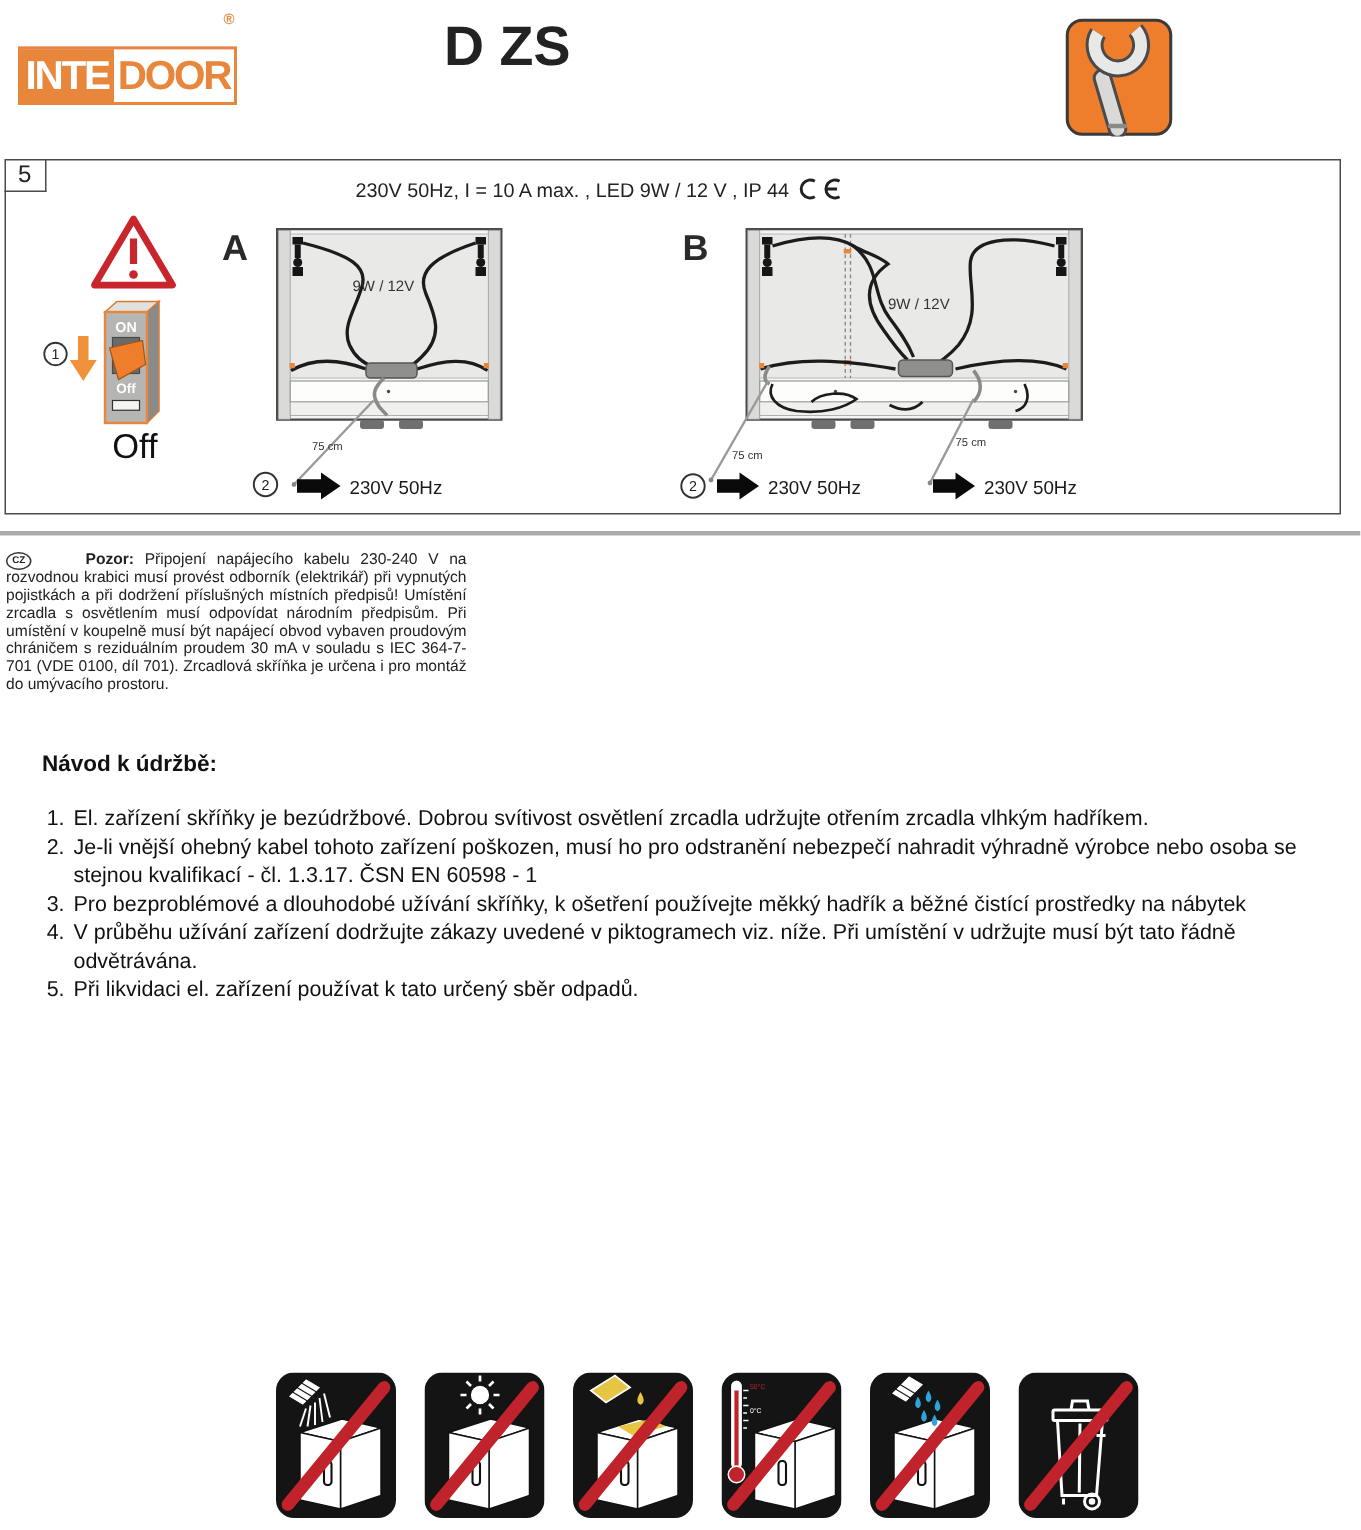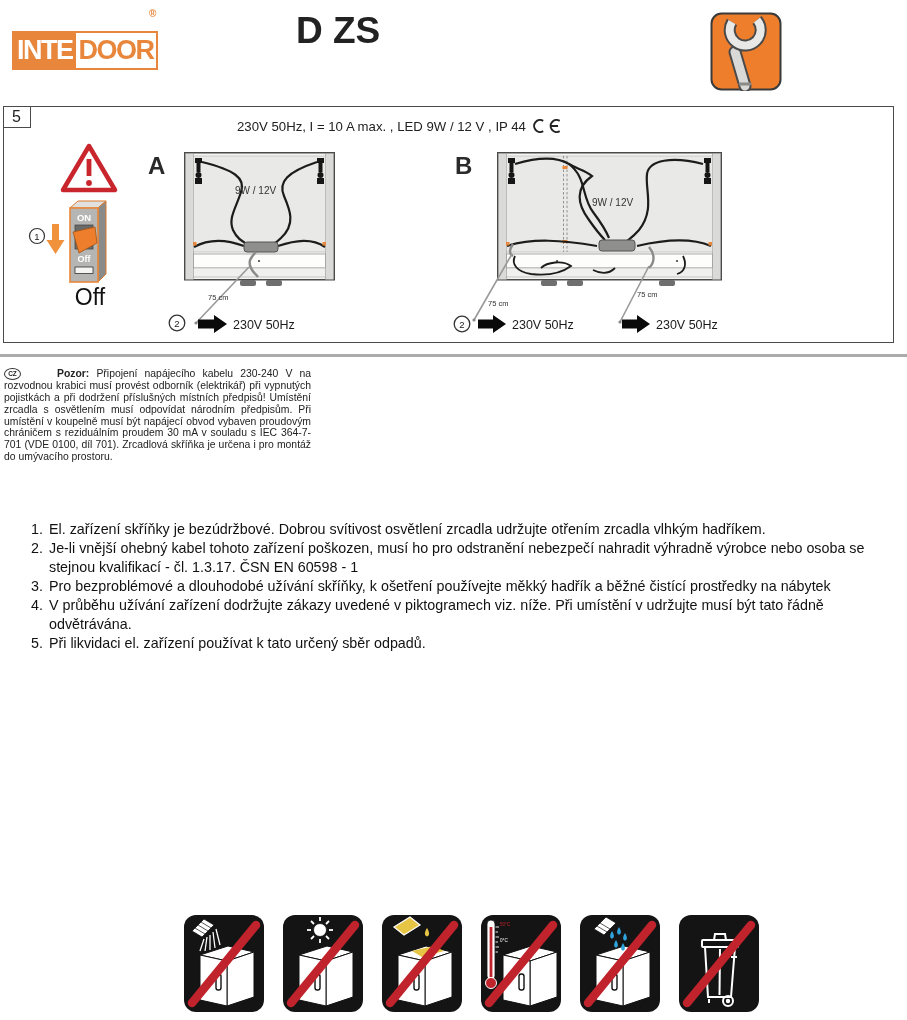--- a/index.html
+++ b/index.html
@@ -205,20 +205,21 @@
   <text x="64" y="181" font-size="12.5" fill="#1a1a1a">230V 50Hz</text>
   <path d="M 174 171.5 h 15 v -4.5 l 13 9 l -13 9 v -4.5 h -15 z" fill="#0a0a0a"></path>
   <text x="208" y="181" font-size="12.5" fill="#1a1a1a">230V 50Hz</text>
 </svg>
 
 <div class="abs divider"></div>
 
 <p class="abs warning-note"><span class="cz-badge">CZ</span><span class="warning-label">Pozor:</span> <span>Připojení napájecího kabelu 230-240 V na rozvodnou krabici musí provést odborník (elektrikář) při vypnutých pojistkách a při dodržení příslušných místních předpisů! Umístění zrcadla s osvětlením musí odpovídat národním předpisům. Při umístění v koupelně musí být napájecí obvod vybaven proudovým chráničem s reziduálním proudem 30 mA v souladu s IEC 364-7-701 (VDE 0100, díl 701). Zrcadlová skříňka je určena i pro montáž do umývacího prostoru.</span></p>
 
 <div class="abs maintenance">
+  <h2>Návod k údržbě:</h2>
   <ol>
     <li>El. zařízení skříňky je bezúdržbové. Dobrou svítivost osvětlení zrcadla udržujte otřením zrcadla vlhkým hadříkem.</li>
     <li>Je-li vnější ohebný kabel tohoto zařízení poškozen, musí ho pro odstranění nebezpečí nahradit výhradně výrobce nebo osoba se stejnou kvalifikací - čl. 1.3.17. ČSN EN 60598 - 1</li>
     <li style="white-space:nowrap;">Pro bezproblémové a dlouhodobé užívání skříňky, k ošetření používejte měkký hadřík a běžné čistící prostředky na nábytek</li>
     <li>V průběhu užívání zařízení dodržujte zákazy uvedené v piktogramech viz. níže. Při umístění v udržujte musí být tato řádně odvětrávána.</li>
     <li>Při likvidaci el. zařízení používat k tato určený sběr odpadů.</li>
   </ol>
 </div>
 
 <div class="abs picto-row">

